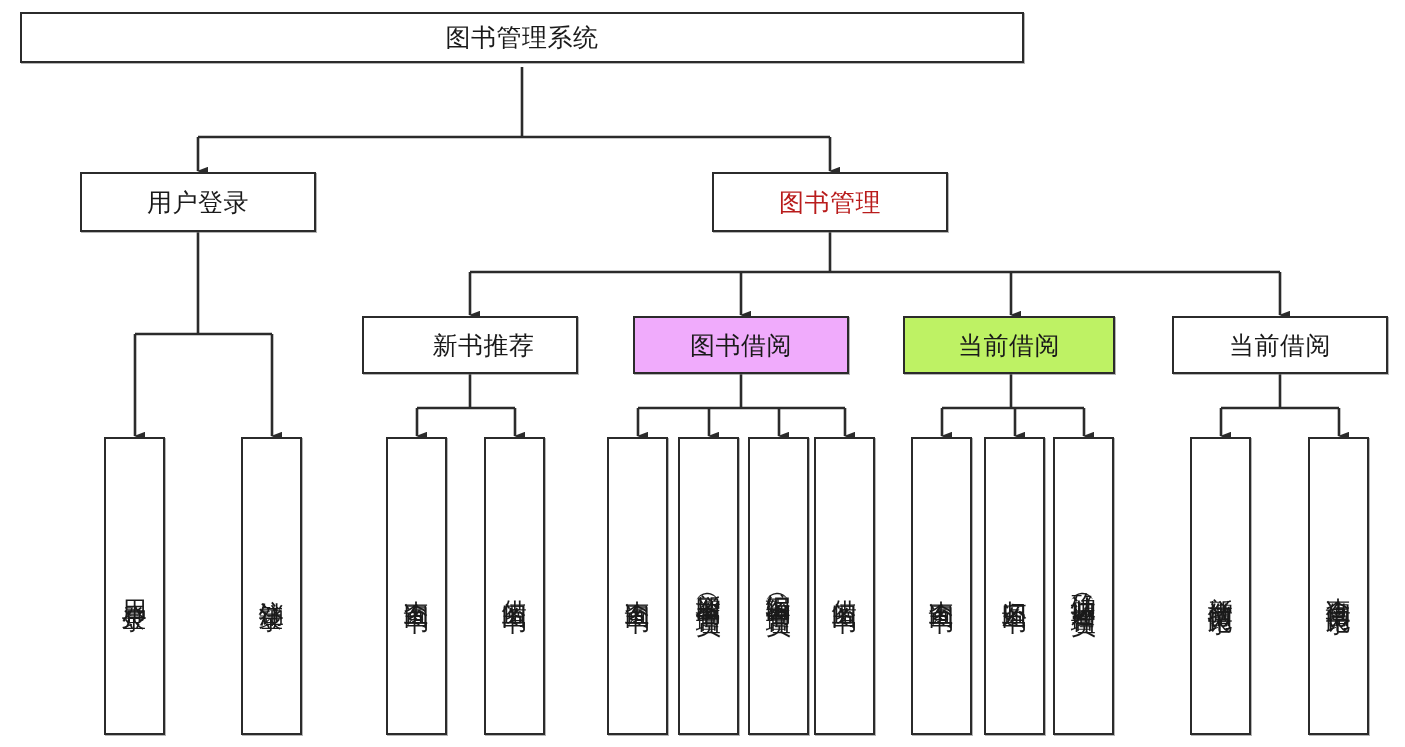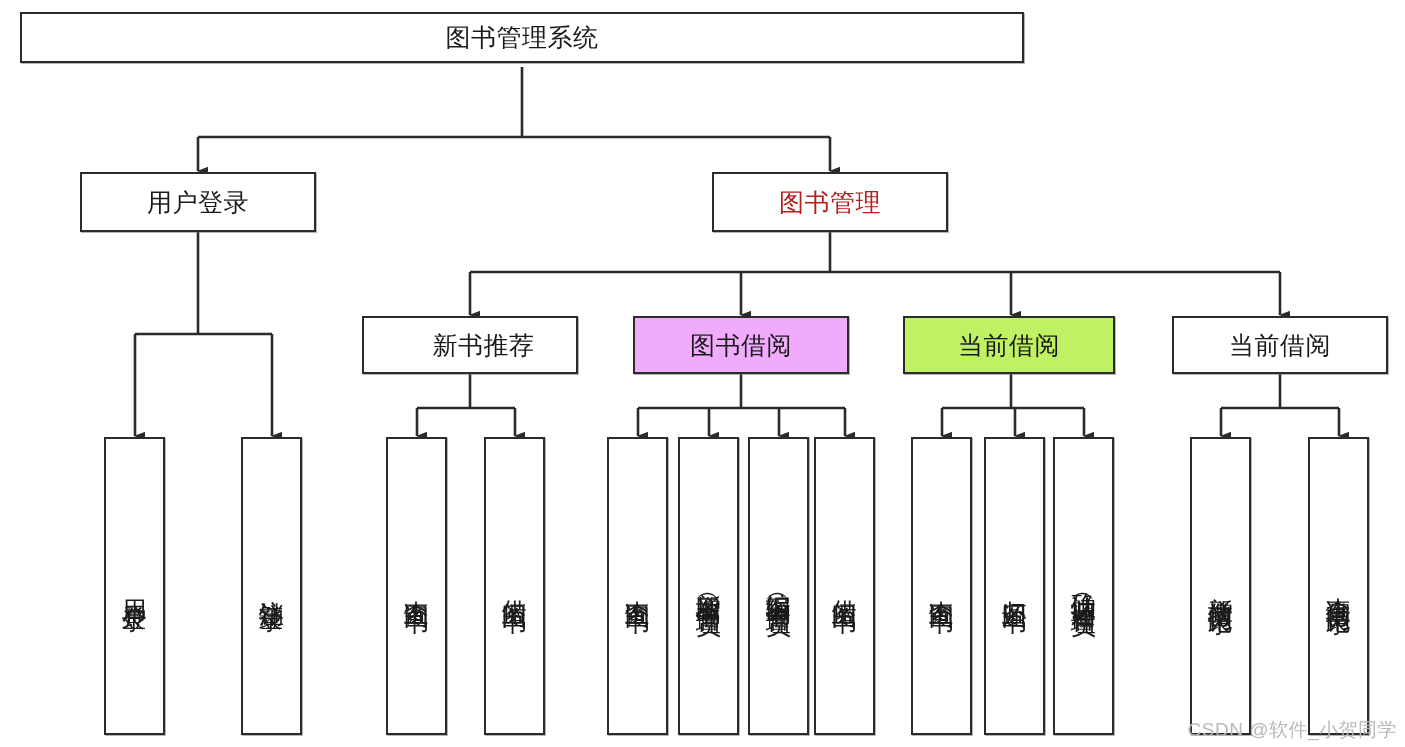--- a/index.html
+++ b/index.html
@@ -172,15 +172,14 @@
         <span class="node-label">确认归还（管理员）</span>
       </div>
       <div class="node vertical" style="left: 1190px; top: 437px; width: 61px; height: 298px; border-color: rgb(43, 43, 43); background: rgb(255, 255, 255); color: rgb(26, 26, 26);">
         <span class="node-label">新增借阅记录</span>
       </div>
       <div class="node vertical" style="left: 1308px; top: 437px; width: 61px; height: 298px; border-color: rgb(43, 43, 43); background: rgb(255, 255, 255); color: rgb(26, 26, 26);">
         <span class="node-label">查询借阅记录</span>
       </div>
     </div>
 
-  <div id="watermark">CSDN @软件_小贺同学</div>
 
 </div>
 
 </body></html>

